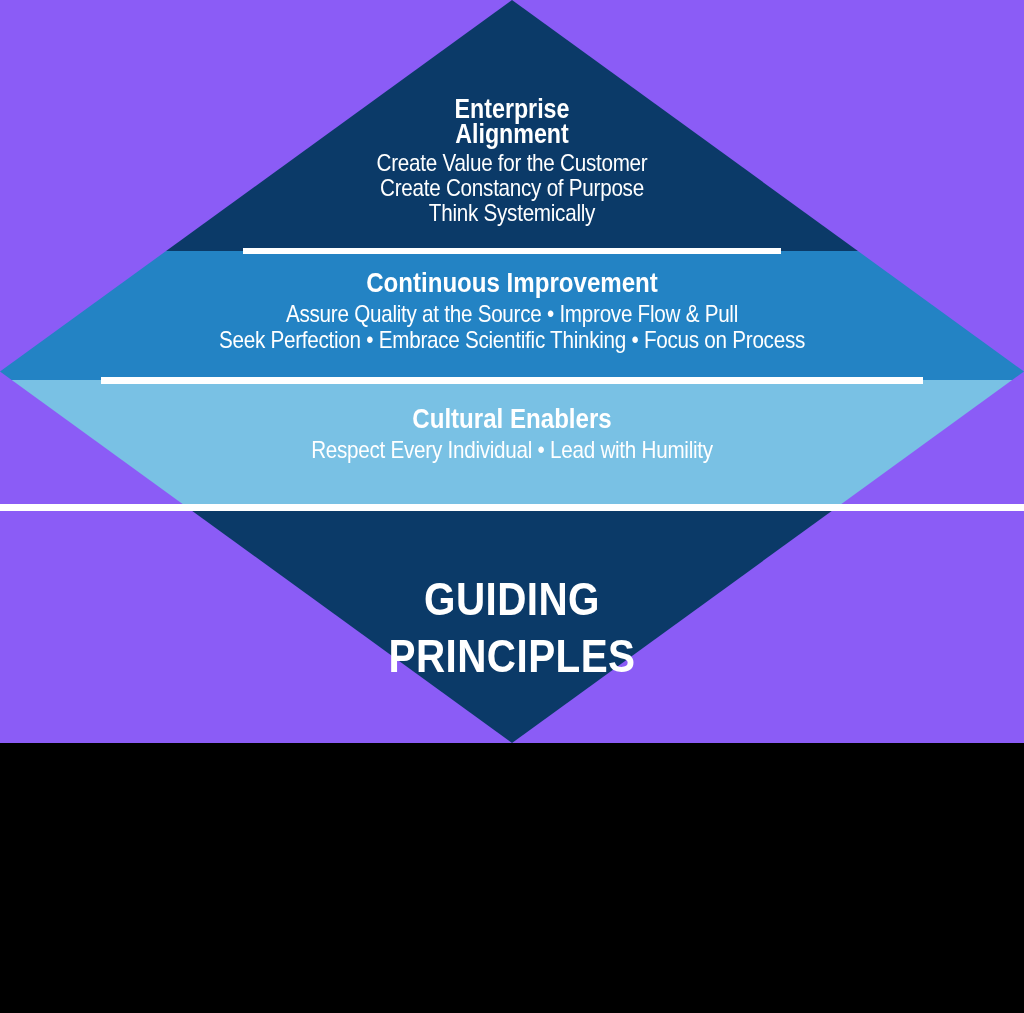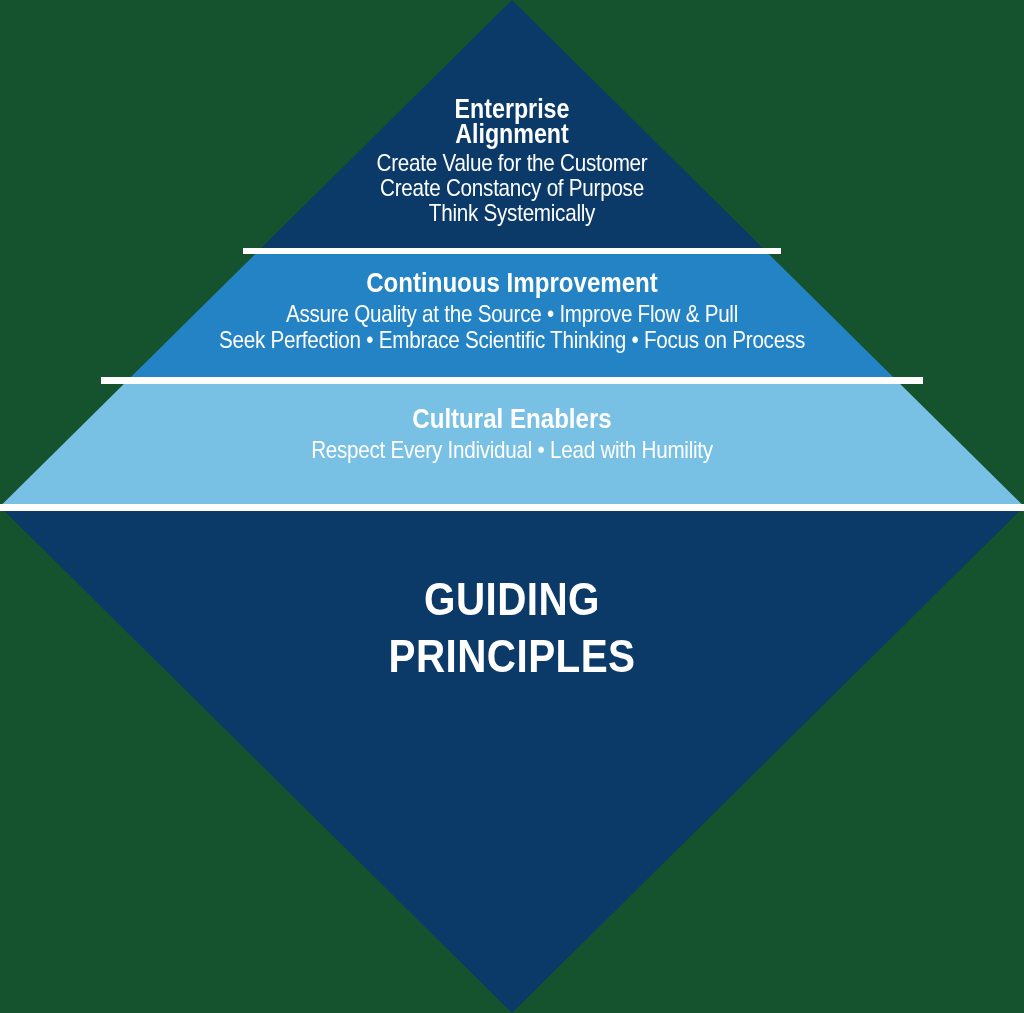--- a/index.html
+++ b/index.html
@@ -4,22 +4,22 @@
 <style>
   html, body {
     margin: 0;
     padding: 0;
     background: #000000;
     font-family: "Liberation Sans", sans-serif;
   }
   .stage {
     position: relative;
     width: 1024px;
-    height: 1013px;
-    background: #14532d;
+    height: 743px;
+    background: #8b5cf6;
     overflow: hidden;
   }
   
   .diamond {
     position: absolute;
     inset: 0;
     clip-path: polygon(50% 0%, 100% 50%, 50% 100%, 0% 50%);
   }
   .band { position: absolute; left: 0; width: 100%; }
   .band-enterprise     { top: 0;     height: 251px; background: #0b3a68; }

